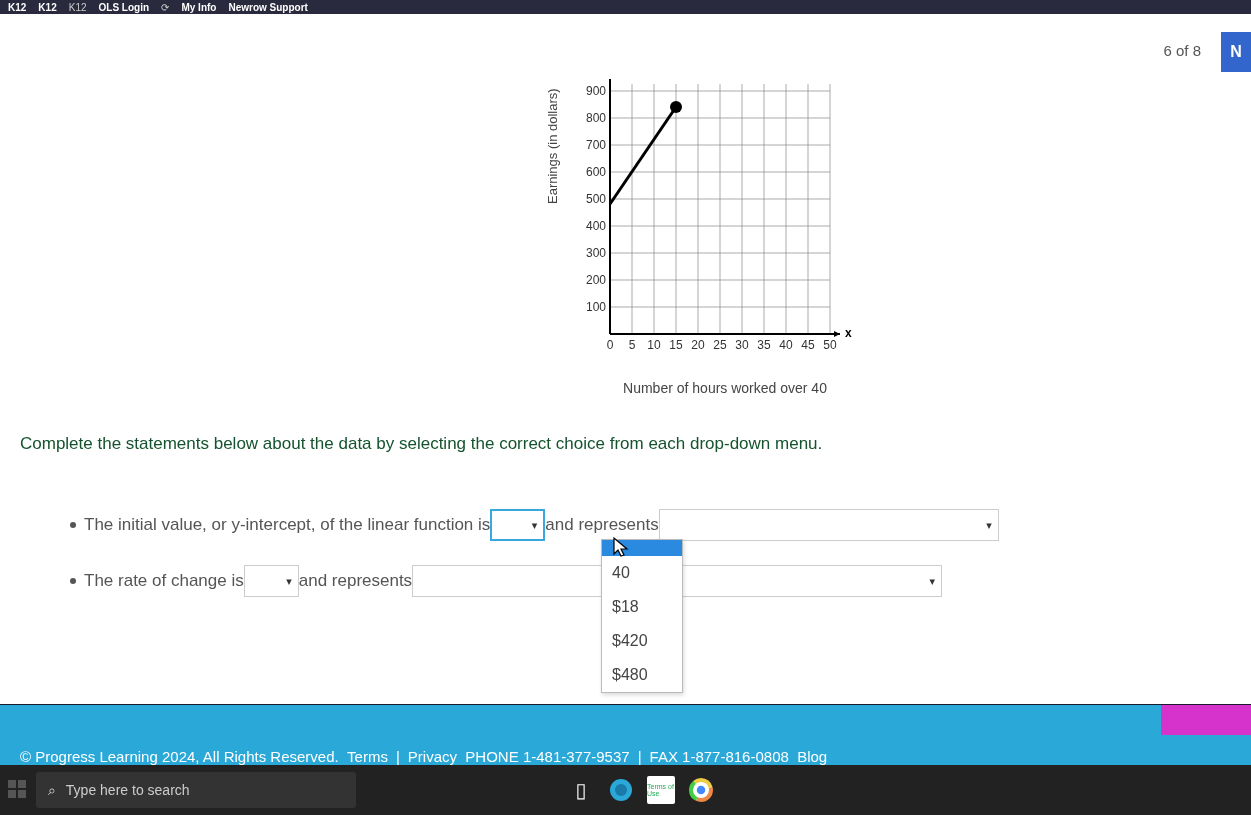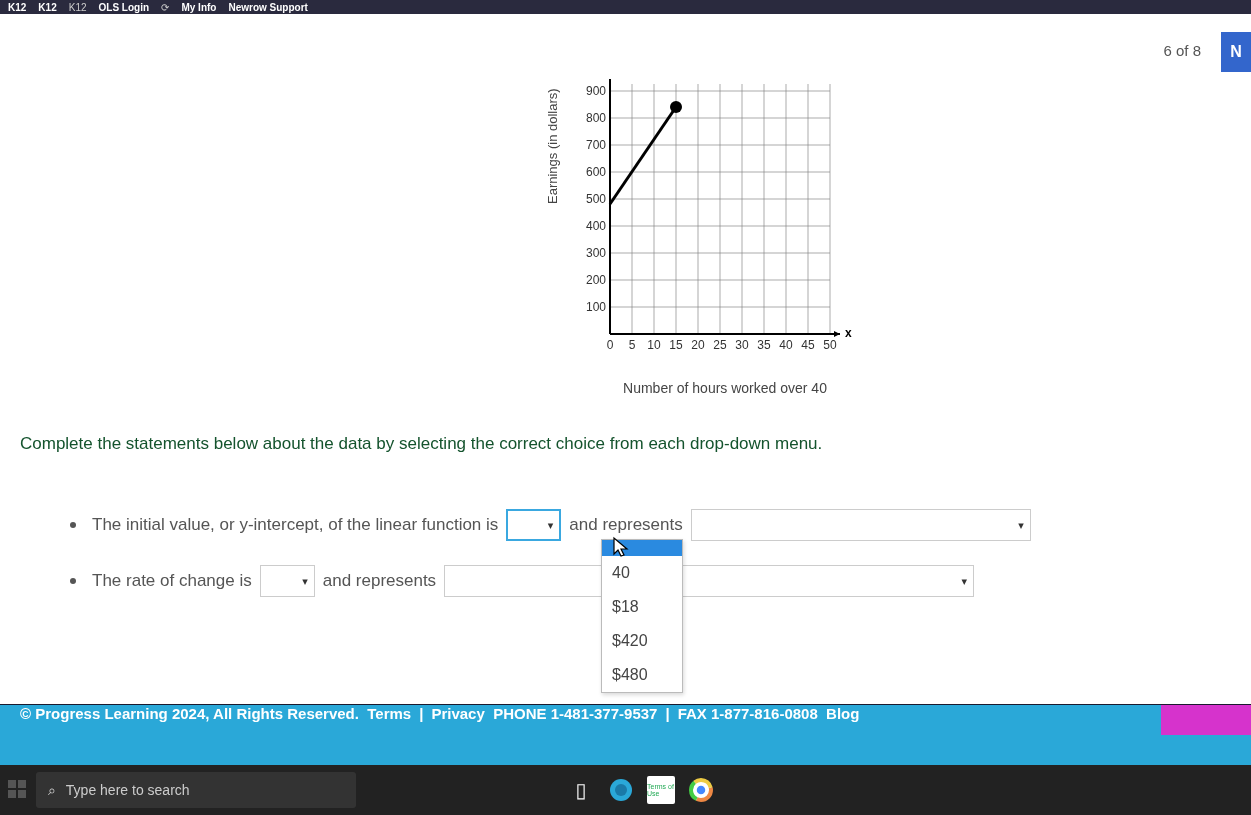--- a/index.html
+++ b/index.html
@@ -82,21 +82,20 @@
   .questions {
     position: absolute;
     left: 70px;
     top: 495px;
     font-size: 17px;
     color: #555;
   }
   .q-row {
     display: flex;
     align-items: center;
-    gap: 8px;
     margin-bottom: 24px;
   }
   .bullet { width: 6px; height: 6px; border-radius: 50%; background: #555; margin-right: 8px; }
   .dropdown {
     border: 1px solid #ccc;
     height: 32px;
     padding: 0 24px 0 8px;
     position: relative;
     background: #fff;
     display: inline-flex;
@@ -135,24 +134,24 @@
   }
   .footer-bar {
     position: absolute;
     bottom: 50px;
     left: 0;
     right: 0;
     height: 60px;
     background: #2aa8d8;
     color: #fff;
     display: flex;
-    align-items: flex-start;
+    align-items: flex-end;
     padding: 0 20px;
     font-size: 15px;
-    font-weight: bold;
+    font-weight: normal;
   }
   .footer-bar .sep { margin: 0 8px; }
   .footer-bar .pink {
     position: absolute;
     right: 0;
     top: 0;
     width: 90px;
     height: 30px;
     background: #d633cc;
   }

